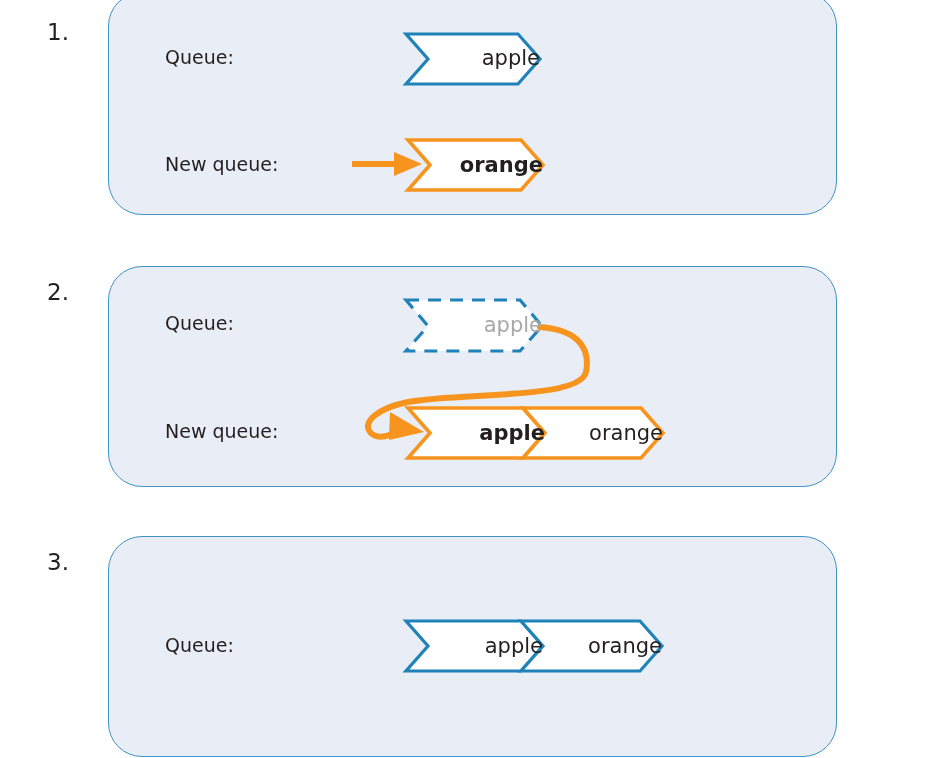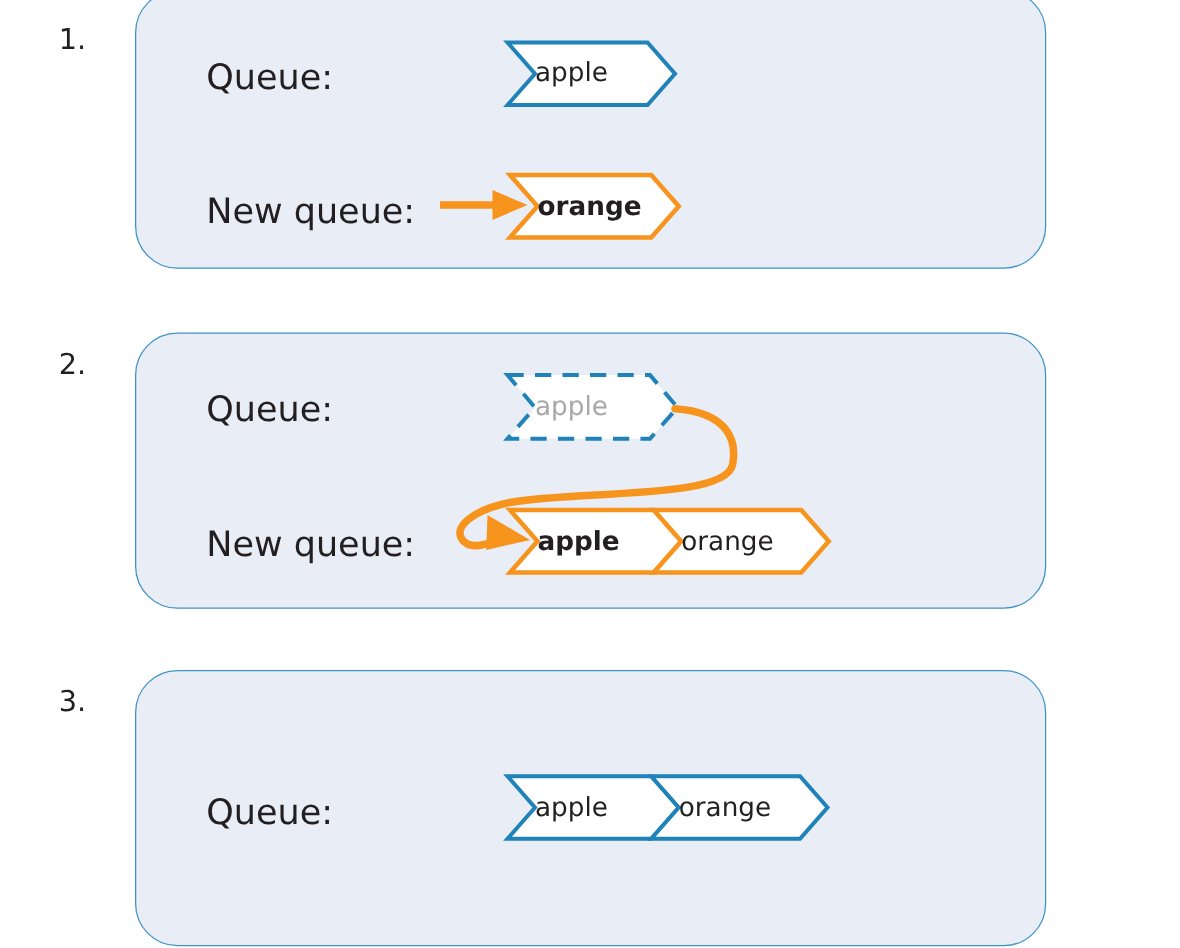--- a/index.html
+++ b/index.html
@@ -42,42 +42,42 @@
     border-radius: 34px;
     box-sizing: border-box;
   }
   .panel.p1 { left: 108px; top: -8px;  width: 729px; height: 223px; }
   .panel.p2 { left: 108px; top: 266px; width: 729px; height: 221px; }
   .panel.p3 { left: 108px; top: 536px; width: 729px; height: 221px; }
 
   
   .row-label {
     position: absolute;
-    font-size: 28px;
+    font-size: 19px;
     color: #231f20;
     white-space: nowrap;
     line-height: 1;
   }
 
   
   .svg-layer {
     position: absolute;
     left: 0; top: 0;
     width: 944px;
     height: 758px;
     overflow: visible;
     pointer-events: none;
   }
 
   .chev-text {
     position: absolute;
     font-size: 21px;
     line-height: 1;
     white-space: nowrap;
-    text-align: left;
+    text-align: right;
   }
   .chev-text.bold { font-weight: bold; }
   .chev-text.dim  { color: #a8a8a8; }
   .chev-text.dark { color: #231f20; }
 </style>
 </head>
 <body>
 
 <div class="stage">
 

